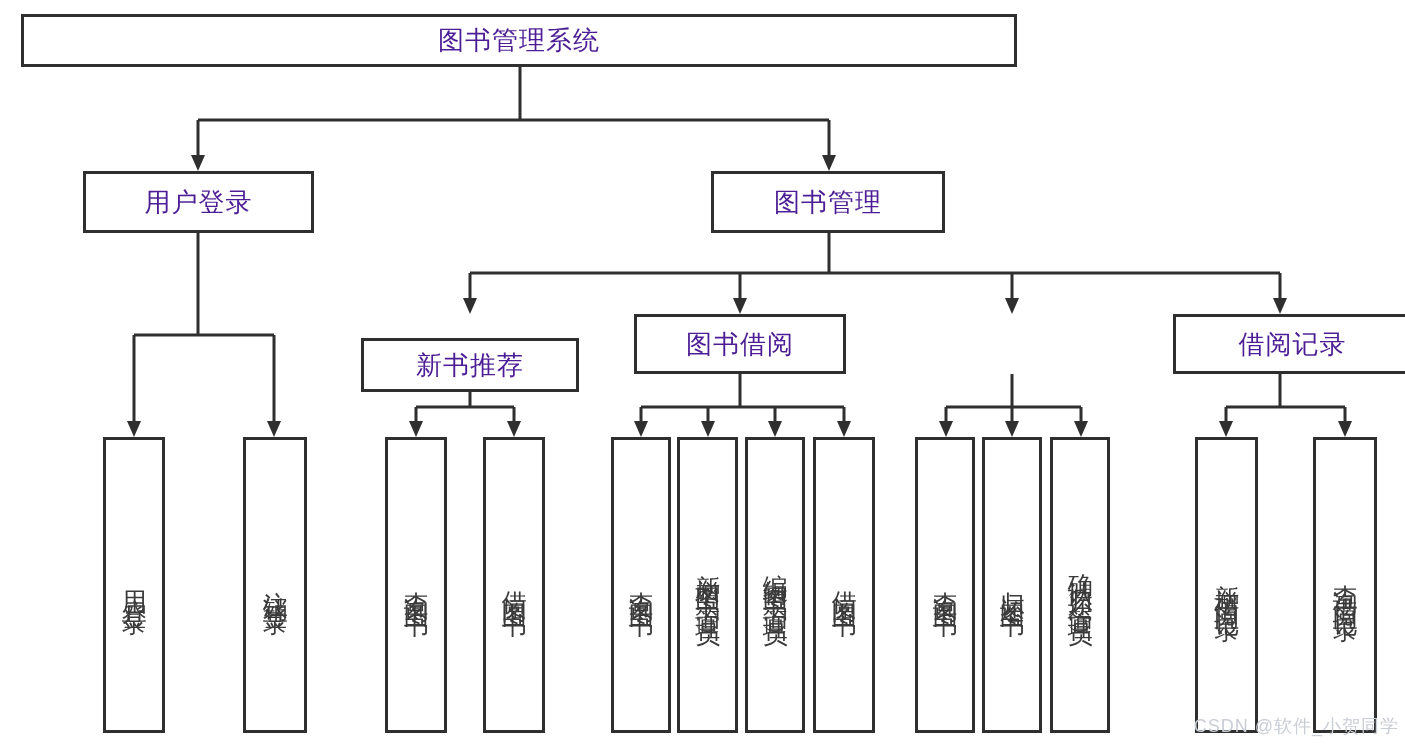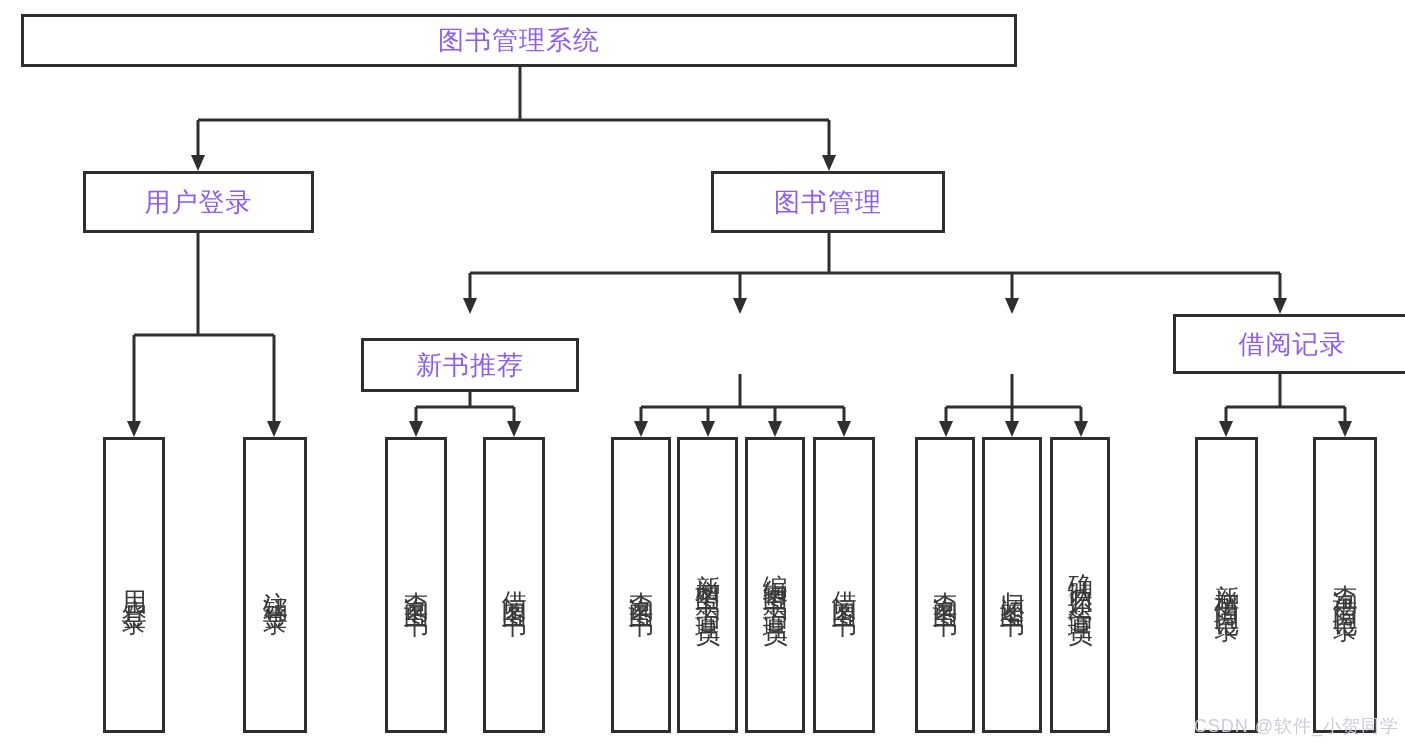--- a/index.html
+++ b/index.html
@@ -21,21 +21,21 @@
     position: absolute;
     box-sizing: border-box;
     background: #ffffff;
     border: 3px solid #2f2f2f;
     display: flex;
     align-items: center;
     justify-content: center;
     font-size: 26px;
     letter-spacing: 1px;
     z-index: 2;
-    color: #8b5cf6;
+    color: #4c1d95;
   }
   .leaf {
     position: absolute;
     box-sizing: border-box;
     background: #ffffff;
     border: 3px solid #2f2f2f;
     top: 437px;
     height: 296px;
     display: flex;
     align-items: center;
@@ -104,20 +104,21 @@
       <path d="M1345,437 l-7,-16 h14 z"></path>
     </g>
   </svg>
 
   <div class="node" style="left:21px; top:14px; width:996px; height:53px;">图书管理系统</div>
 
   <div class="node" style="left:83px; top:171px; width:231px; height:62px;">用户登录</div>
   <div class="node" style="left:711px; top:171px; width:234px; height:62px;text-align:right;">图书管理</div>
 
   <div class="node" style="left:361px; top:314px; width:218px; height:54px;margin-top:24px;">新书推荐</div>
+  <div class="node" style="left:634px; top:314px; width:212px; height:60px;">图书借阅</div>
   <div class="node" style="left:1173px; top:314px; width:239px; height:60px;">借阅记录</div>
 
   <div class="leaf" style="left:103px; width:62px;">
     <span class="vtext">用户登录</span>
   </div>
   <div class="leaf" style="left:243px; width:64px;">
     <span class="vtext">注销登录</span>
   </div>
 
   <div class="leaf" style="left:385px; width:62px;">

